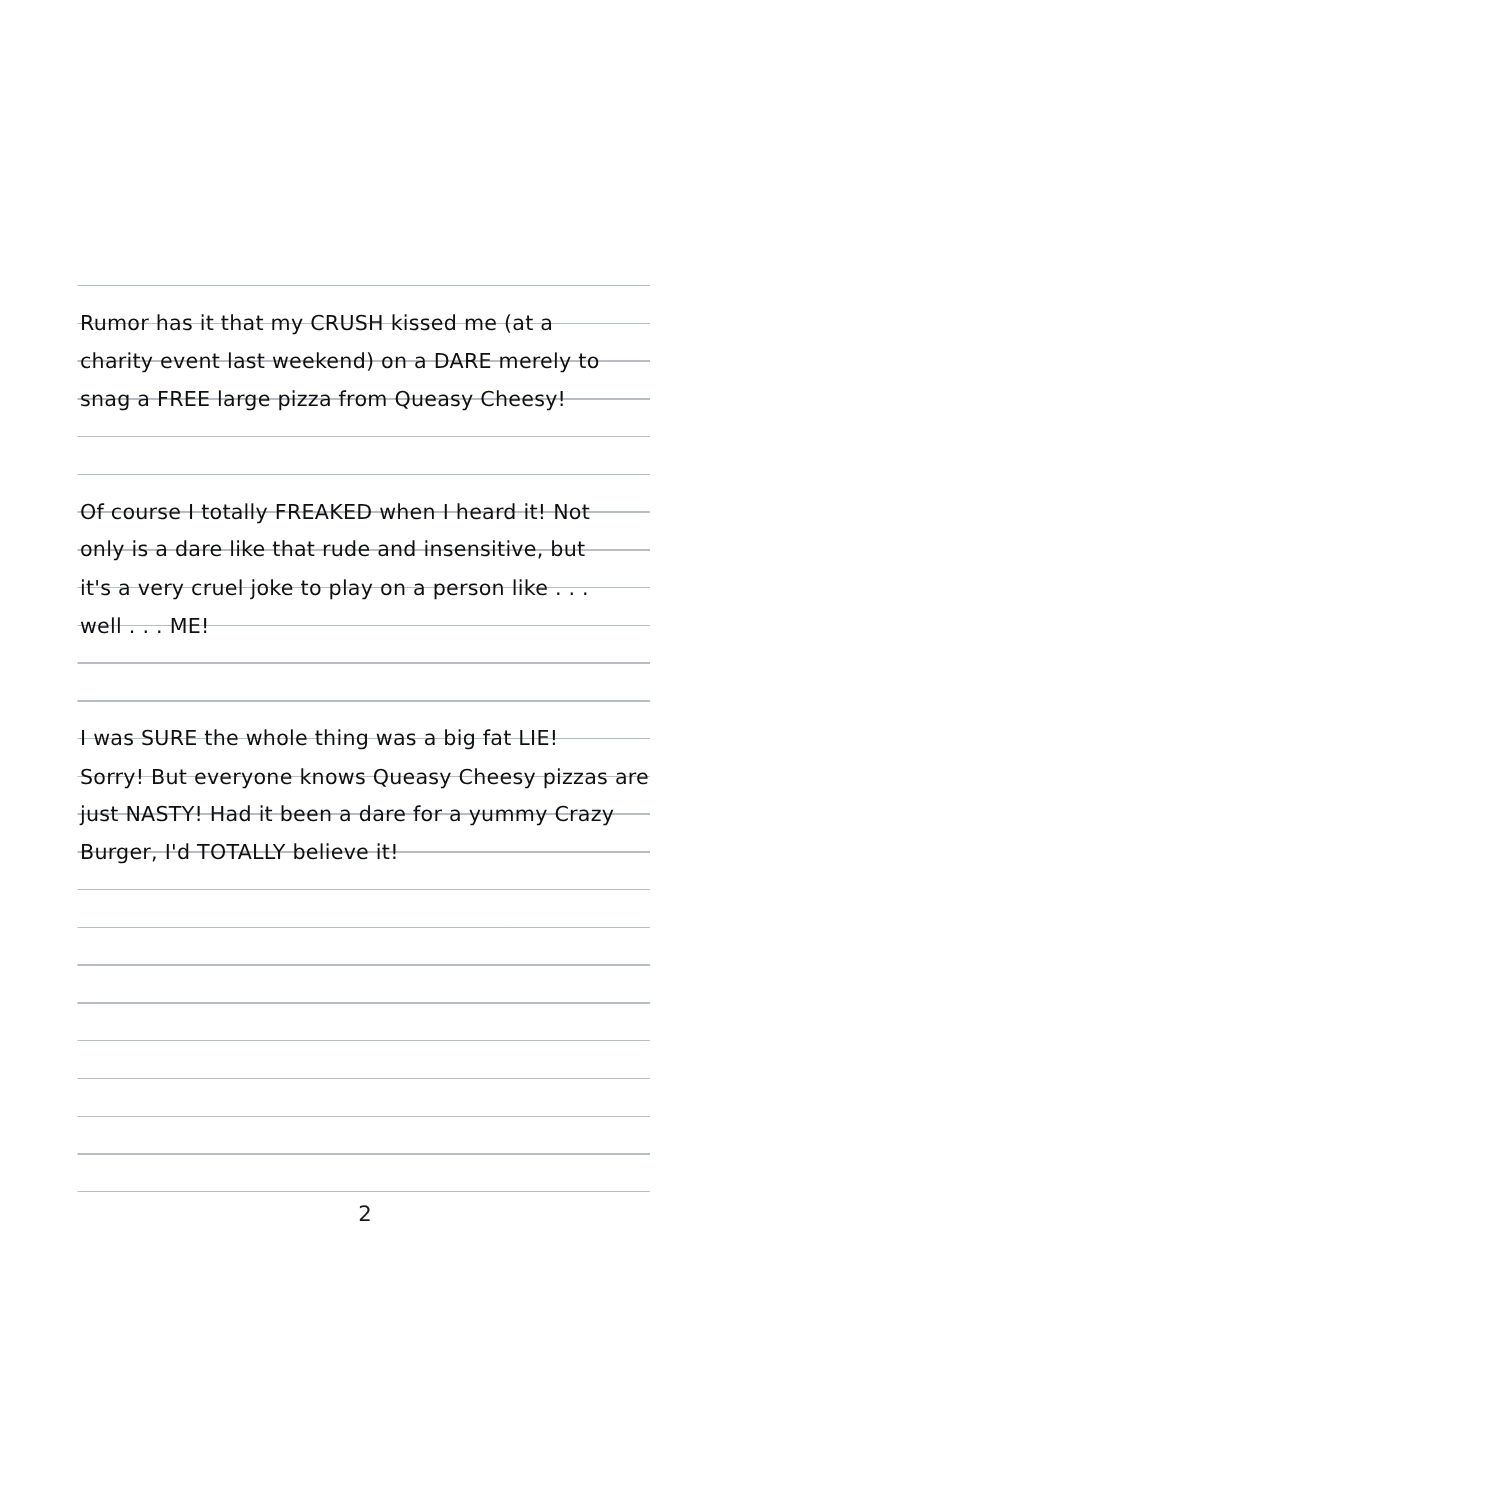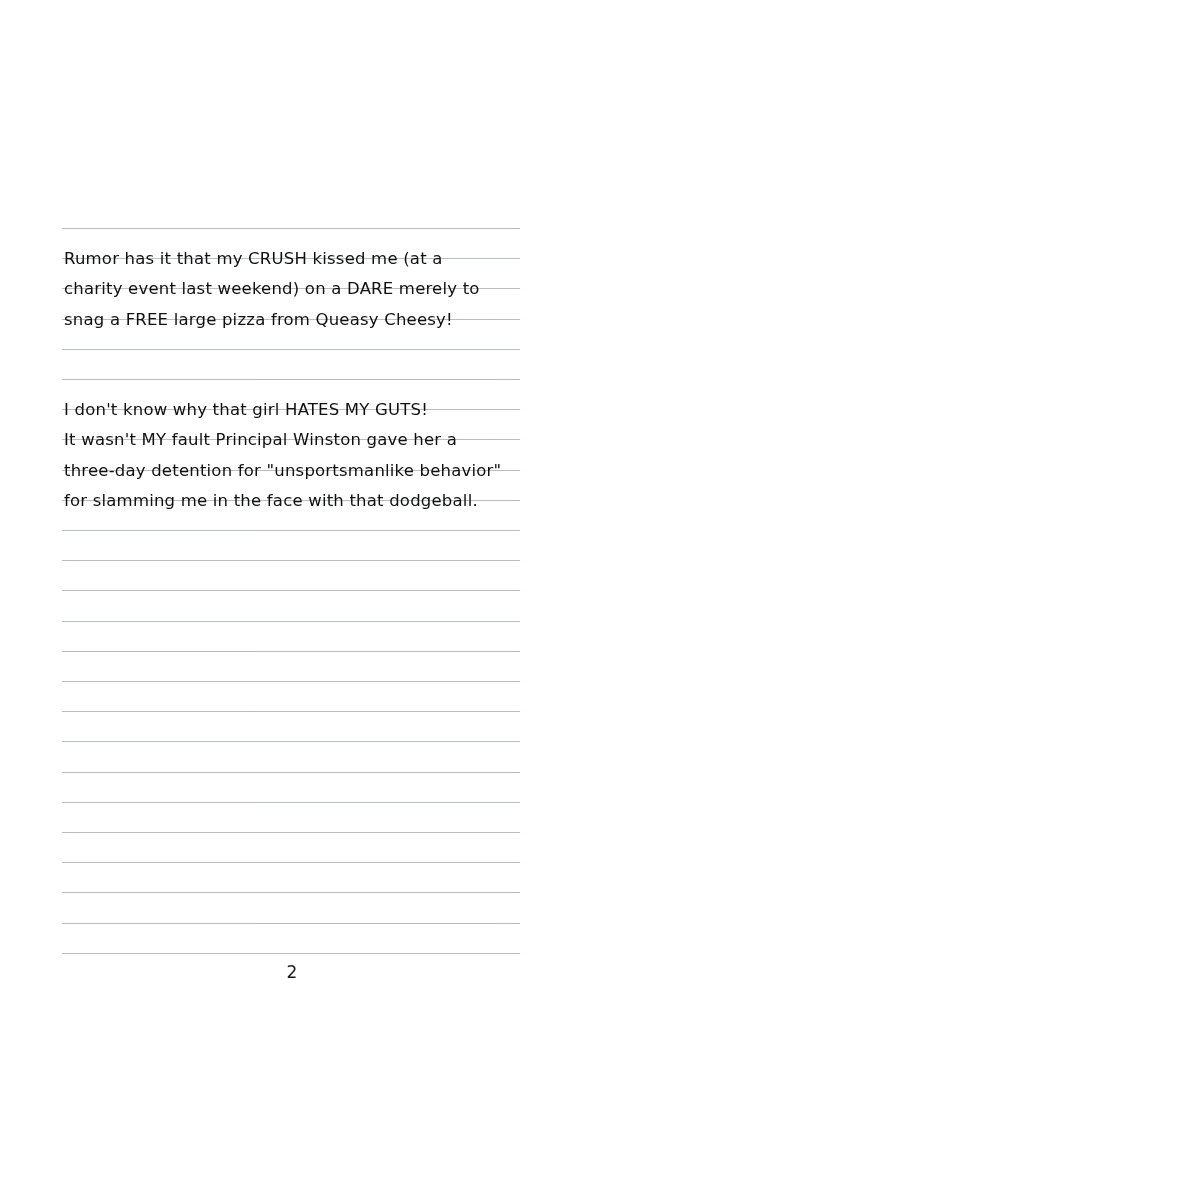--- a/index.html
+++ b/index.html
@@ -76,24 +76,28 @@
 <div id="book">
 
   <div class="page" id="page-left">
 
     <div class="rules" id="rules-left"></div>
 
     <div class="hand" id="txt-left">
       <p class="para">Rumor has it that my CRUSH kissed me (at a
 charity event last weekend) on a DARE merely to
 snag a FREE large pizza from Queasy Cheesy!</p>
-      <p class="para">I don't know why that girl HATES MY GUTS!
-It wasn't MY fault Principal Winston gave her a
-three-day detention for "unsportsmanlike behavior"
-for slamming me in the face with that dodgeball.</p>
+      <p class="para">Of course I totally FREAKED when I heard it! Not
+only is a dare like that rude and insensitive, but
+it's a very cruel joke to play on a person like . . .
+well . . . ME!</p>
+      <p class="para">I was SURE the whole thing was a big fat LIE!
+Sorry! But everyone knows Queasy Cheesy pizzas are
+just NASTY! Had it been a dare for a yummy Crazy
+Burger, I'd TOTALLY believe it!</p>
     </div>
 
     <div class="pagenum" id="pn-left">2</div>
   </div>
 
   <div class="page" id="page-right">
 
     
 
     

